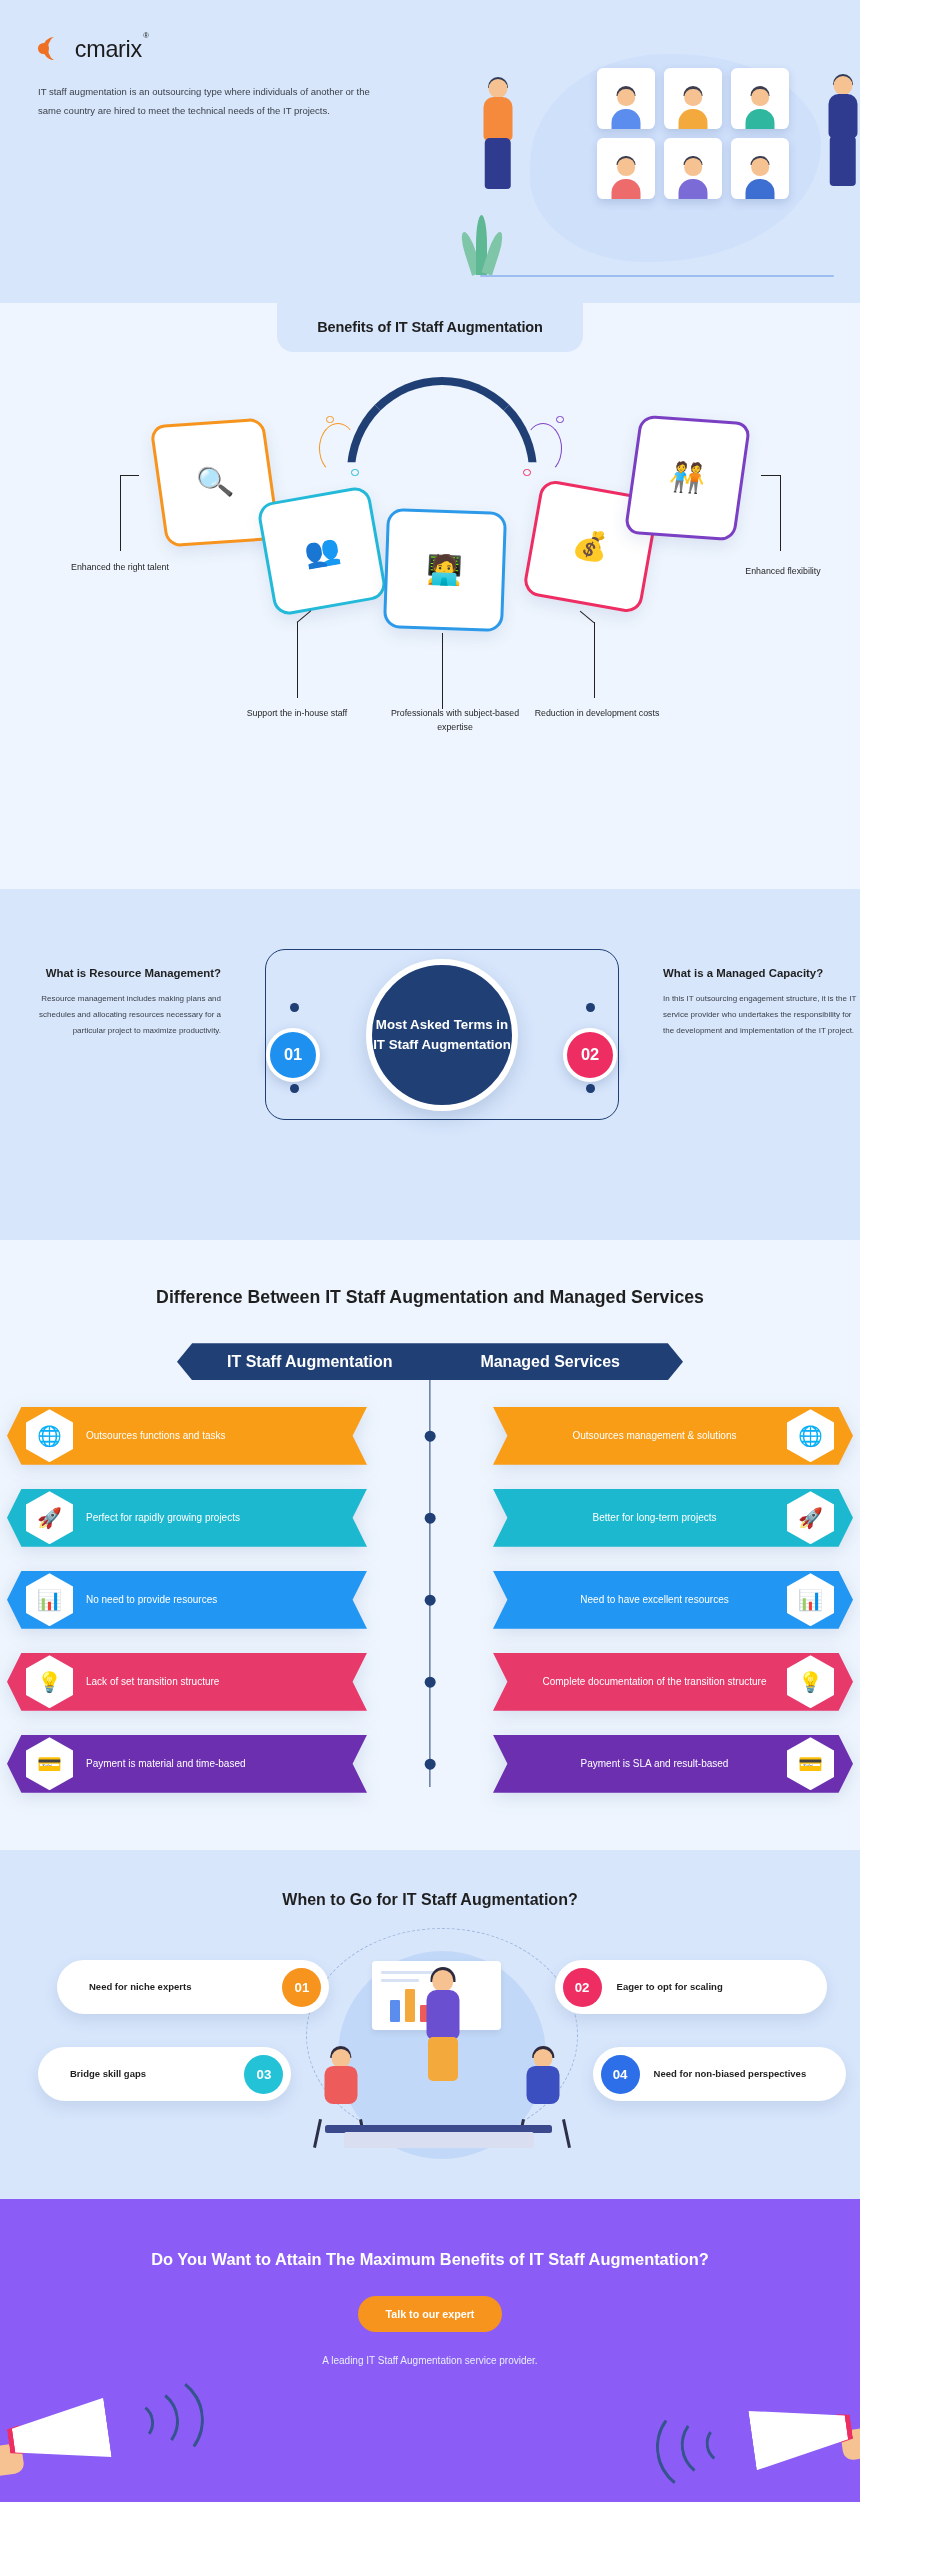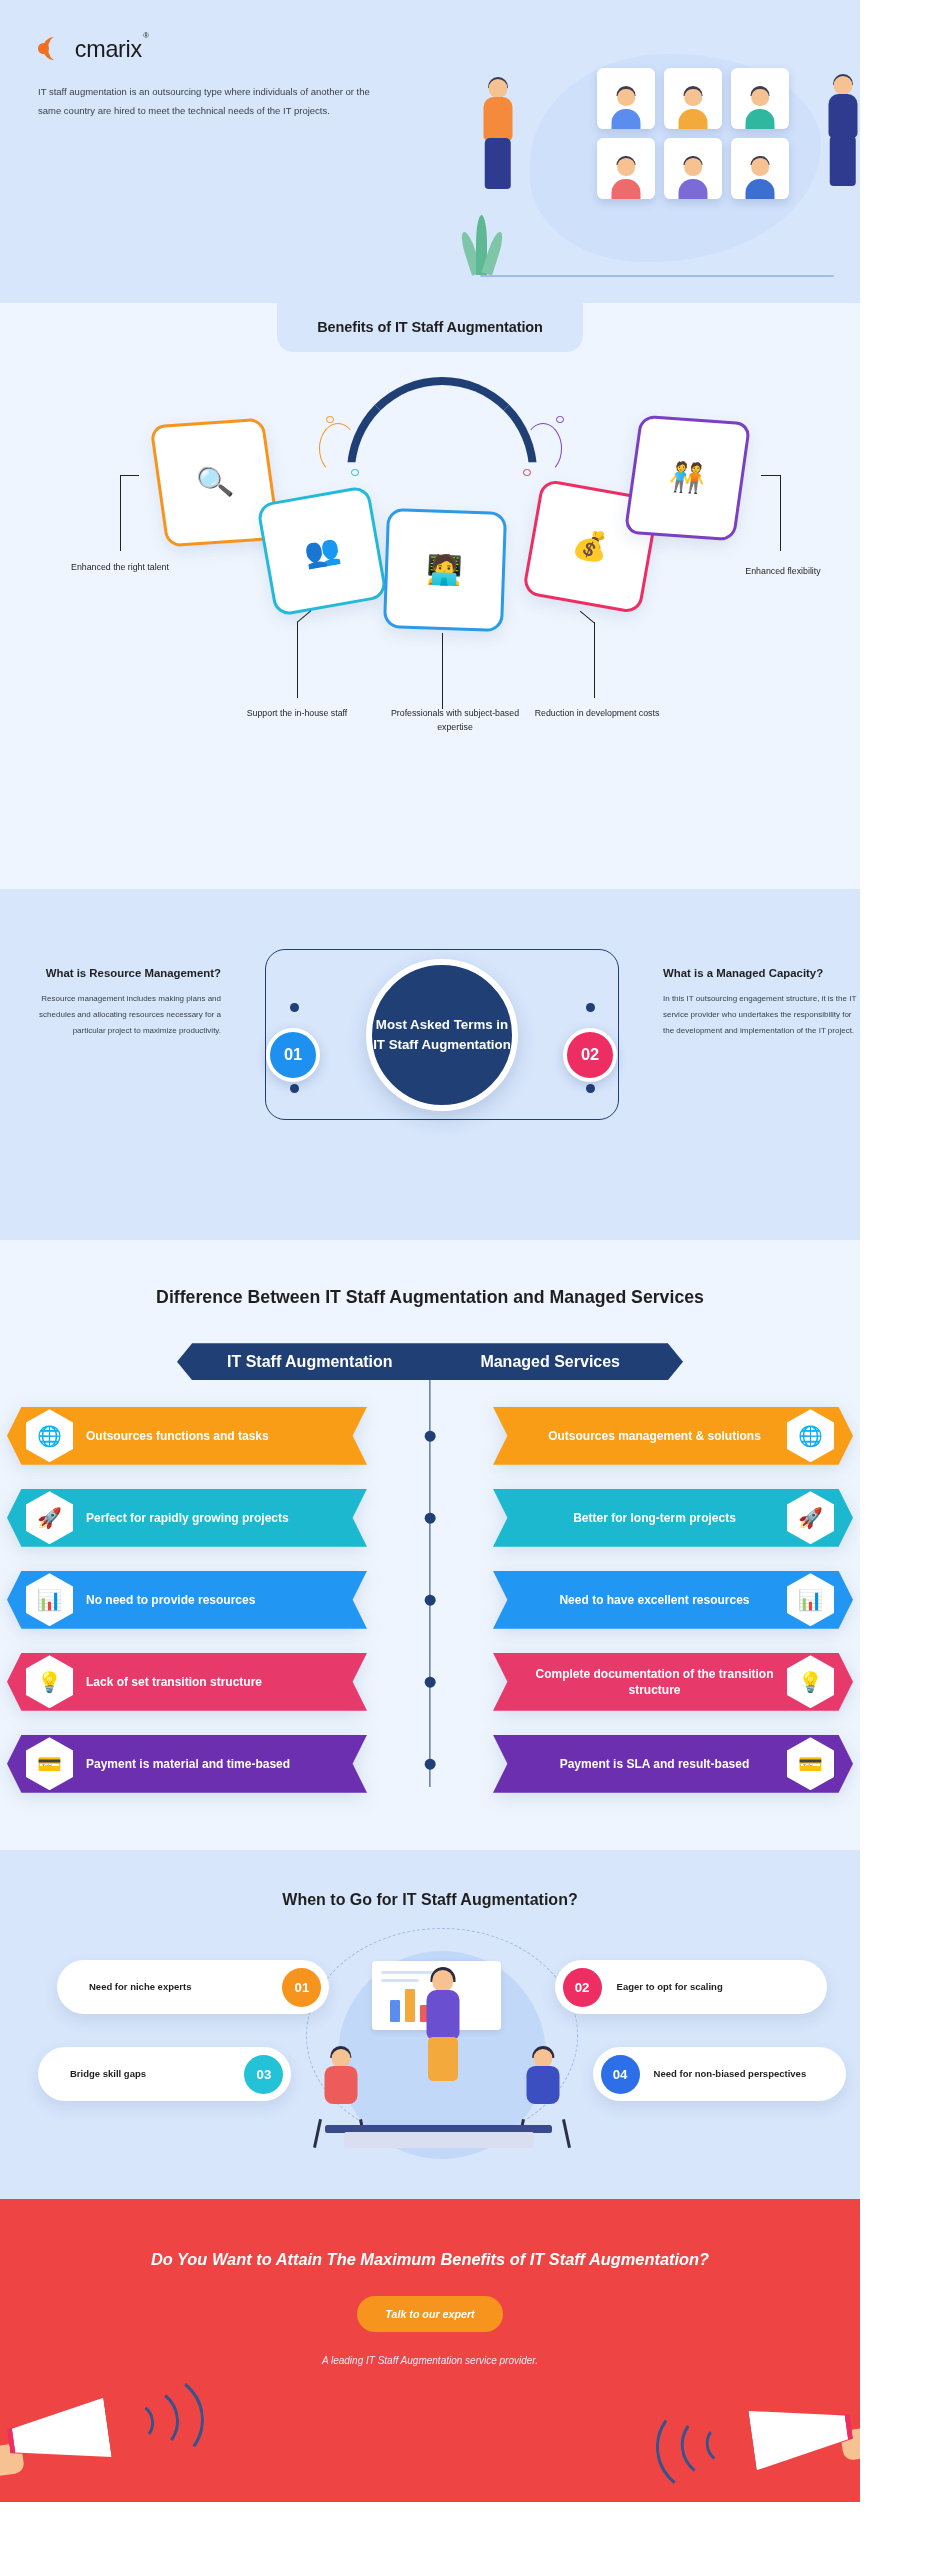--- a/index.html
+++ b/index.html
@@ -134,21 +134,21 @@
   .chip { width:360px; height:58px; position:relative; display:flex; align-items:center;
           filter:drop-shadow(0 4.4px 8.8px rgba(40,70,130,.14)); }
   .chip .body { position:absolute; inset:0; }
   .chip.left .body  { clip-path: polygon(4% 0, 100% 0, 96% 50%, 100% 100%, 4% 100%, 0 50%); }
   .chip.right .body { clip-path: polygon(0 0, 96% 0, 100% 50%, 96% 100%, 0 100%, 4% 50%); }
   .hex { position:absolute; width:47px; height:53px; background:#fff; z-index:2;
          clip-path: polygon(50% 0, 100% 25%, 100% 75%, 50% 100%, 0 75%, 0 25%);
          display:flex; align-items:center; justify-content:center; font-size:20px; }
   .chip.left .hex { left:19px; }
   .chip.right .hex { right:19px; }
-  .chip .txt { position:relative; z-index:2; color:#fff; font-size:12px; font-weight:700; line-height:1.35; }
+  .chip .txt { position:relative; z-index:2; color:#fff; font-size:10px; font-weight:400; line-height:1.35; }
   .chip.left .txt { margin-left:79px; width:253px; }
   .chip.right .txt { margin-left:35px; width:253px; text-align:center; }
 
   
   .when { background:#d7e6fb; padding:41px 0 38px 0; position:relative; overflow:hidden; }
   .when h2 { text-align:center; font-size:16px; font-weight:800; color:#1f1f1f; }
   .when-stage { position:relative; width:884px; height:240px; margin:12.6px auto 0 auto; }
   .ring { position:absolute; left:50%; top:6.3px; transform:translateX(-50%);
           width:272px; height:215px; border:1.3px dashed #9fb8dd; border-radius:50%; }
   .circ-bg { position:absolute; left:50%; top:30px; transform:translateX(-50%);
@@ -177,21 +177,21 @@
   .standing .lg { position:absolute; left:50%; transform:translateX(-50%); top:67px; width:30px; height:44px; background:#f3a93c; border-radius:5px; }
   .seated { position:absolute; width:57px; height:82px; bottom:17.7px; }
   .seated .h2d { position:absolute; left:50%; transform:translateX(-50%); top:0; width:19px; height:19px; border-radius:50%; background:#f7c292; }
   .seated .hr { position:absolute; left:50%; transform:translateX(-50%); top:-3.2px; width:21.5px; height:12.6px; border-radius:11.4px 11.4px 0 0; background:#2d2a3e; }
   .seated .tr { position:absolute; left:50%; transform:translateX(-50%); top:17.7px; width:33px; height:38px; border-radius:8.8px; }
   .seatL { left:6.3px; }  .seatL .tr { background:#ee5b5b; }
   .seatR { right:6.3px; } .seatR .tr { background:#3c4fc0; }
   .chairleg { position:absolute; bottom:-17.7px; width:3.2px; height:29px; background:#2b2f4a; }
 
   
-  .cta { background:#ef4444; position:relative; padding:47px 0 51px 0; overflow:hidden; height:303px;font-style:italic; }
+  .cta { background:#8b5cf6; position:relative; padding:47px 0 51px 0; overflow:hidden; height:303px; }
   .cta-inner { width:632px; margin:0 auto; text-align:center; position:relative; z-index:2; }
   .cta h2 { color:#fff; font-size:16.4px; font-weight:800; line-height:1.6; }
   .cta .btn { display:inline-block; margin-top:23px; background:#f7941e; color:#fff;
               font-size:10.7px; font-weight:800; padding:12px 28px; border-radius:20px; cursor:pointer; }
   .cta .sub { margin-top:23px; color:#e8eefb; font-size:10px; }
   .mega { position:absolute; bottom:38px; }
   .mega.l { left:12.6px; transform:rotate(-8deg); }
   .mega.r { right:12.6px; transform:rotate(172deg) scaleY(-1); }
   .mega .cone { width:95px; height:60px; background:#fff; clip-path: polygon(0 30%, 100% 0, 100% 100%, 0 70%); }
   .mega .rim { position:absolute; left:-5px; top:0; width:12.6px; height:60px; background:#ee2d63; clip-path: polygon(0 30%, 100% 26%, 100% 74%, 0 70%); }

